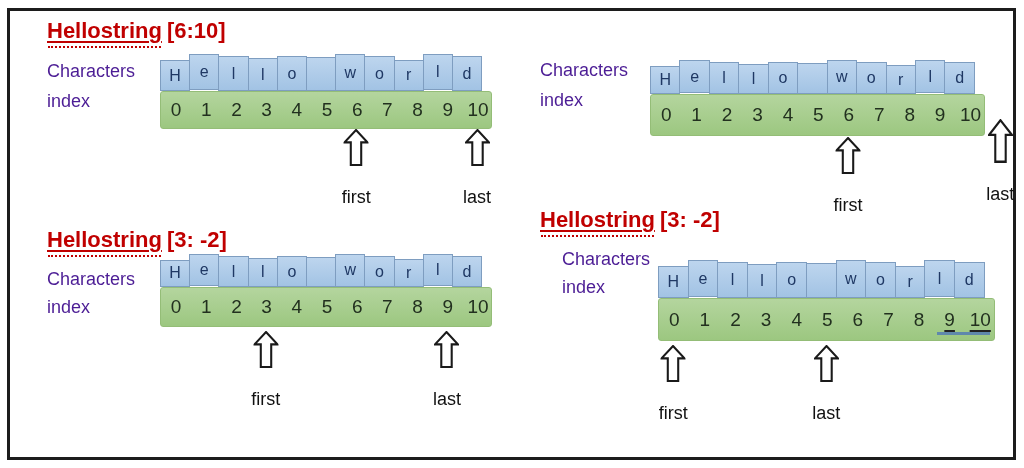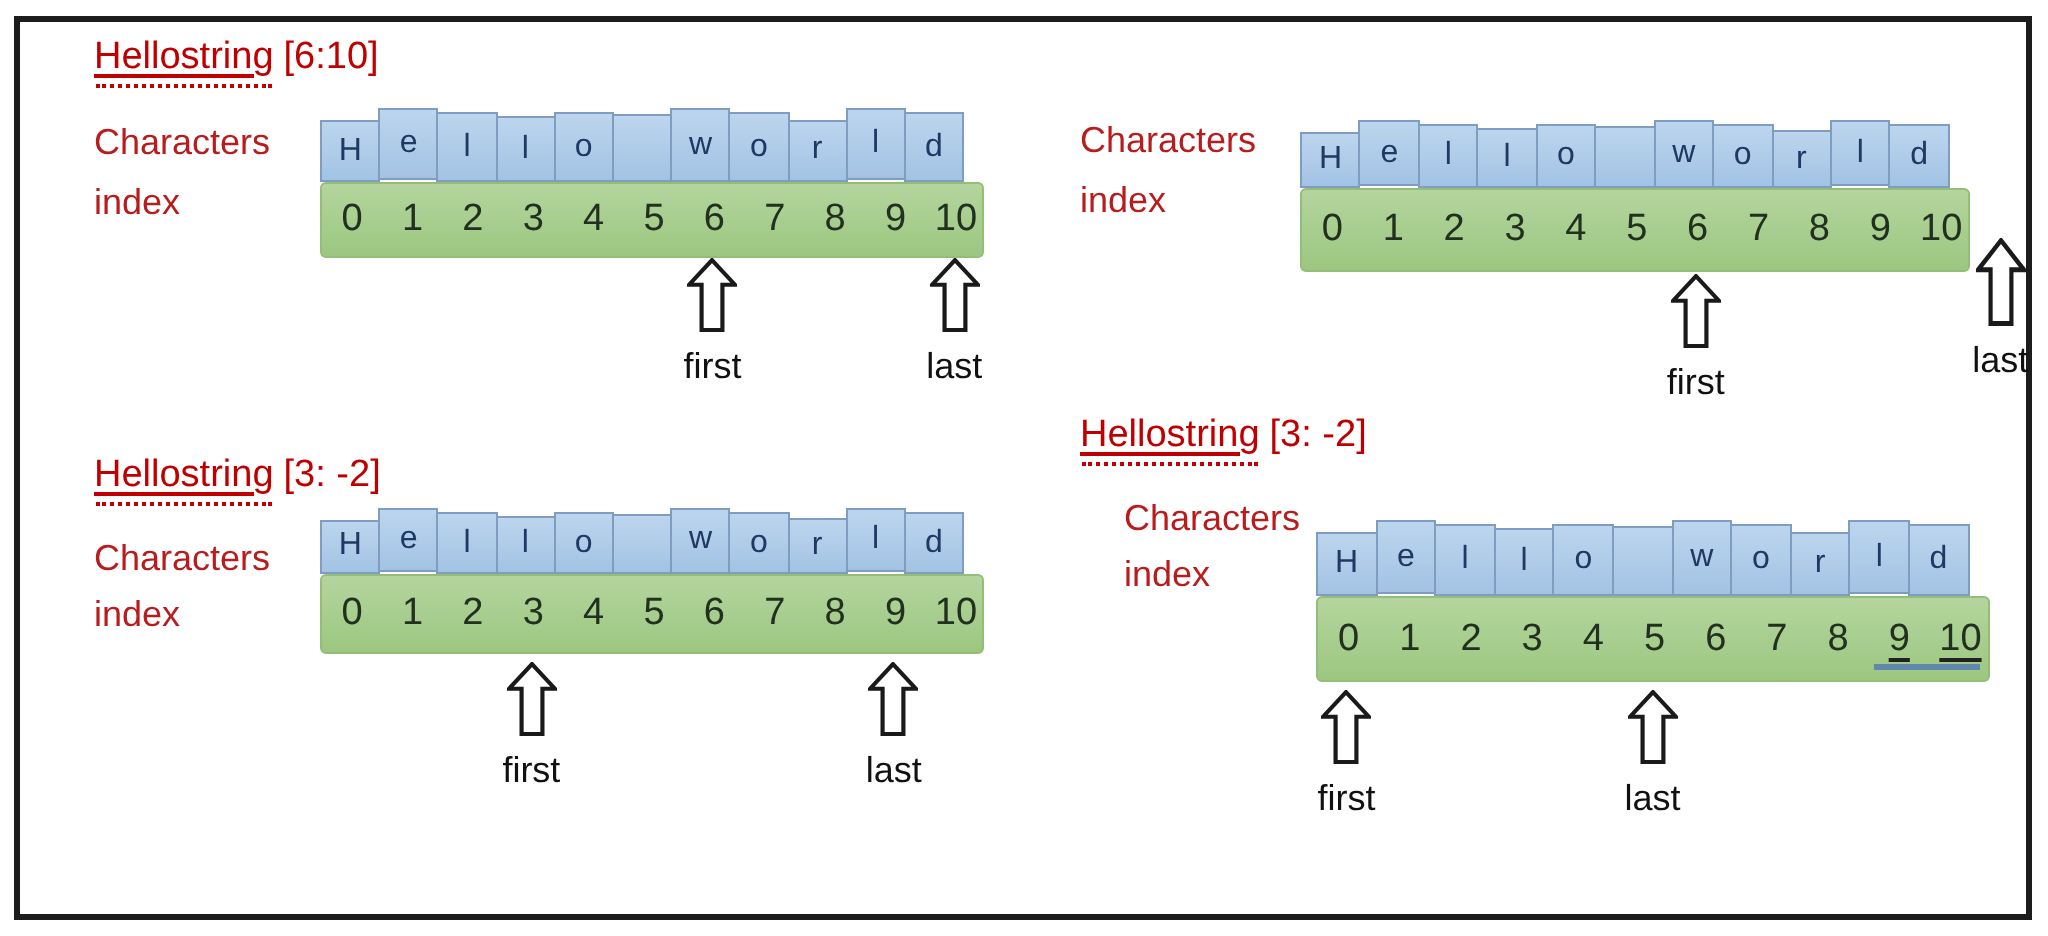--- a/index.html
+++ b/index.html
@@ -3,26 +3,26 @@
 <meta charset="utf-8">
 <style>
   html,body{margin:0;padding:0}
   body{
     width:1024px;height:468px;background:#ffffff;position:relative;overflow:hidden;
     font-family:"Liberation Sans", sans-serif;color:#1c1c1c;
   }
   #frame{position:absolute;left:7px;top:8px;width:1003px;height:446px;border:3px solid #1c1c1c;}
   .panel{position:absolute;inset:0;}
 
-  .title{position:absolute;font-size:19px;font-weight:normal;color:#C00000;white-space:nowrap;}
+  .title{position:absolute;font-size:22px;font-weight:bold;color:#C00000;white-space:nowrap;}
   .tw{position:relative;text-decoration:underline;text-decoration-thickness:1.5px;text-underline-offset:3px;}
   .tw::after{content:"";position:absolute;left:1px;right:1px;bottom:-5px;border-bottom:2px dotted #C00000;}
   .ts{margin-left:5px;}
 
-  .lbl{position:absolute;font-size:18px;color:#b91c1c;white-space:nowrap;}
+  .lbl{position:absolute;font-size:18px;color:#4c1d95;white-space:nowrap;}
 
   .char-row{position:absolute;display:flex;align-items:stretch;width:calc(11*var(--cellw));}
   .char-row .cell{
     width:var(--cellw);flex:none;display:flex;align-items:center;justify-content:center;
     background:linear-gradient(180deg,#BDD5EE 0%,#A2C3E4 100%);
     border:1px solid #7E9DC0;margin-left:-1px;
     color:#1F3864;font-size:16px;box-sizing:border-box;
   }
   .char-row .cell:first-child{margin-left:0;}
   
@@ -38,21 +38,21 @@
     position:absolute;display:flex;align-items:center;width:calc(11*var(--cellw));
     background:linear-gradient(180deg,#B4D59E 0%,#9CC780 100%);
     border:1px solid #94BD77;border-radius:3px;box-sizing:border-box;
   }
   .index-row .cell{width:var(--cellw);flex:none;display:flex;align-items:center;justify-content:center;
     font-size:19px;color:#22301f;}
   .u{text-decoration:underline;text-decoration-thickness:2px;text-underline-offset:4px;text-decoration-color:#222;}
   .p3 .index-row::after{content:"";position:absolute;height:3px;background:#5F88AC;bottom:5px;
     left:calc(9*var(--cellw) + 3px);width:calc(2*var(--cellw) - 9px);}
 
-  .arrow-wrap{position:absolute;display:flex;flex-direction:column;align-items:center;gap:7px;
+  .arrow-wrap{position:absolute;display:flex;flex-direction:column;align-items:center;gap:21px;
     transform:translateX(-50%);
     left:calc(var(--barleft) + (var(--ai,0) + 0.5) * var(--cellw));}
   .arrow-svg{display:block;}
   .arrow-label{font-size:18px;color:#111;white-space:nowrap;}
 
   
   .p0{--barleft:160px;--cellw:30.2px;}
   .p0 .title{left:47px;top:18px}
   .p0 .lbl-c{left:47px;top:61px}
   .p0 .lbl-i{left:47px;top:91px}

